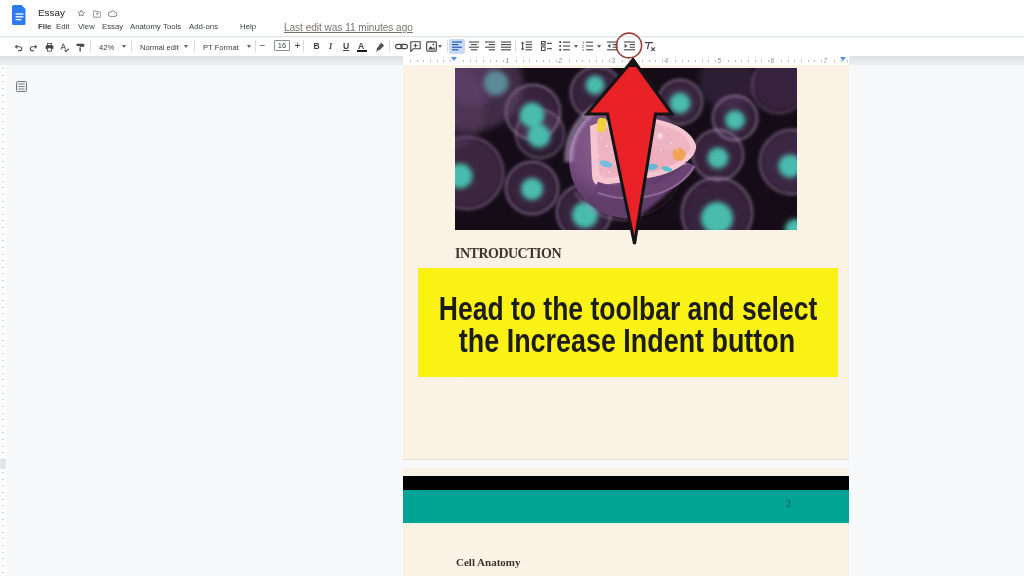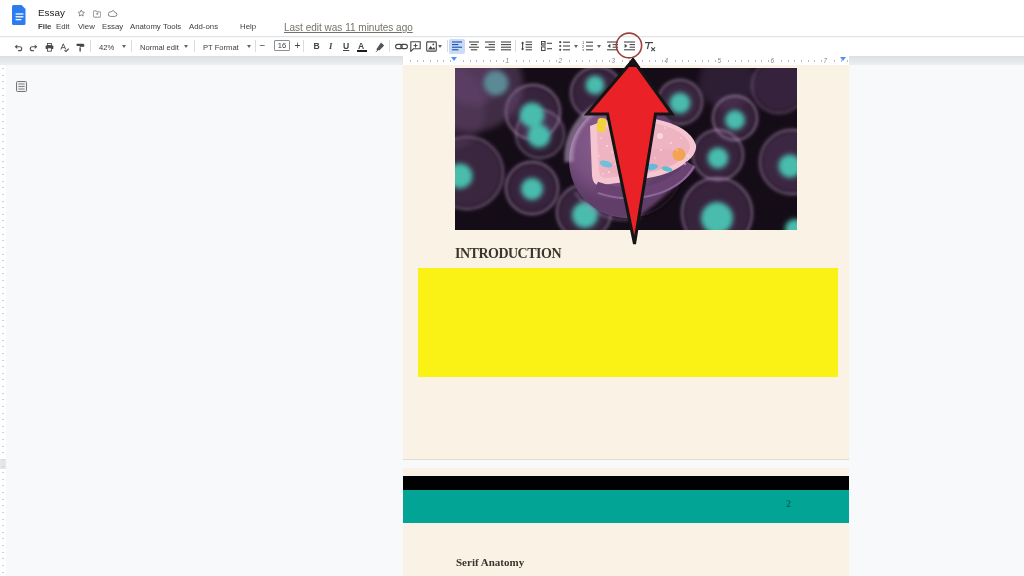--- a/index.html
+++ b/index.html
@@ -535,26 +535,30 @@
           <circle cx="181" cy="58" r="0.8"></circle>
           <circle cx="226" cy="70" r="0.8"></circle>
         <circle cx="144" cy="88" r="0.8"></circle>
           <circle cx="148" cy="106" r="0.8"></circle>
           <circle cx="157" cy="84" r="0.8"></circle>
       </g>
     </g>
   </svg>
   <div id="intro">INTRODUCTION</div>
   <div id="ybox"></div>
+  <div id="ytext">
+      <span class="l" style="left:628px; top:0; transform:translateX(-50%) scaleX(0.791);">Head to the toolbar and select</span>
+      <span class="l" style="left:627px; top:32px; transform:translateX(-50%) scaleX(0.803);">the Increase Indent button</span>
+    </div>
 
   <div id="page2"></div>
   <div id="blackbar"></div>
   <div id="tealbar"></div>
   <div id="pagenum">2</div>
-  <div id="cellanat">Serif Anatomy</div>
+  <div id="cellanat">Cell Anatomy</div>
   <div class="abs" style="left:459px; top:377px; width:42px; height:4px; color:#ded7c6; font-size:9px; font-family:'Liberation Serif',serif; overflow:hidden;">gy op y</div>
 
   <svg class="abs" style="left:580px; top:55px; z-index:30;" width="100" height="195" viewBox="0 0 100 195">
     <polygon points="53,5 92,59 75.5,59 54.5,189 27.5,59 7,59" fill="#ea2127" stroke="#141414" stroke-width="3" stroke-linejoin="miter"></polygon>
     <polygon points="46,12 60,12 53,2" fill="#141414"></polygon>
   </svg>
   <svg class="abs" style="left:615px; top:32px; z-index:31;" width="28" height="27" viewBox="0 0 28 27">
     <ellipse cx="14" cy="13.5" rx="12.6" ry="12.4" fill="none" stroke="#9c4038" stroke-width="1.6"></ellipse>
   </svg>
 

